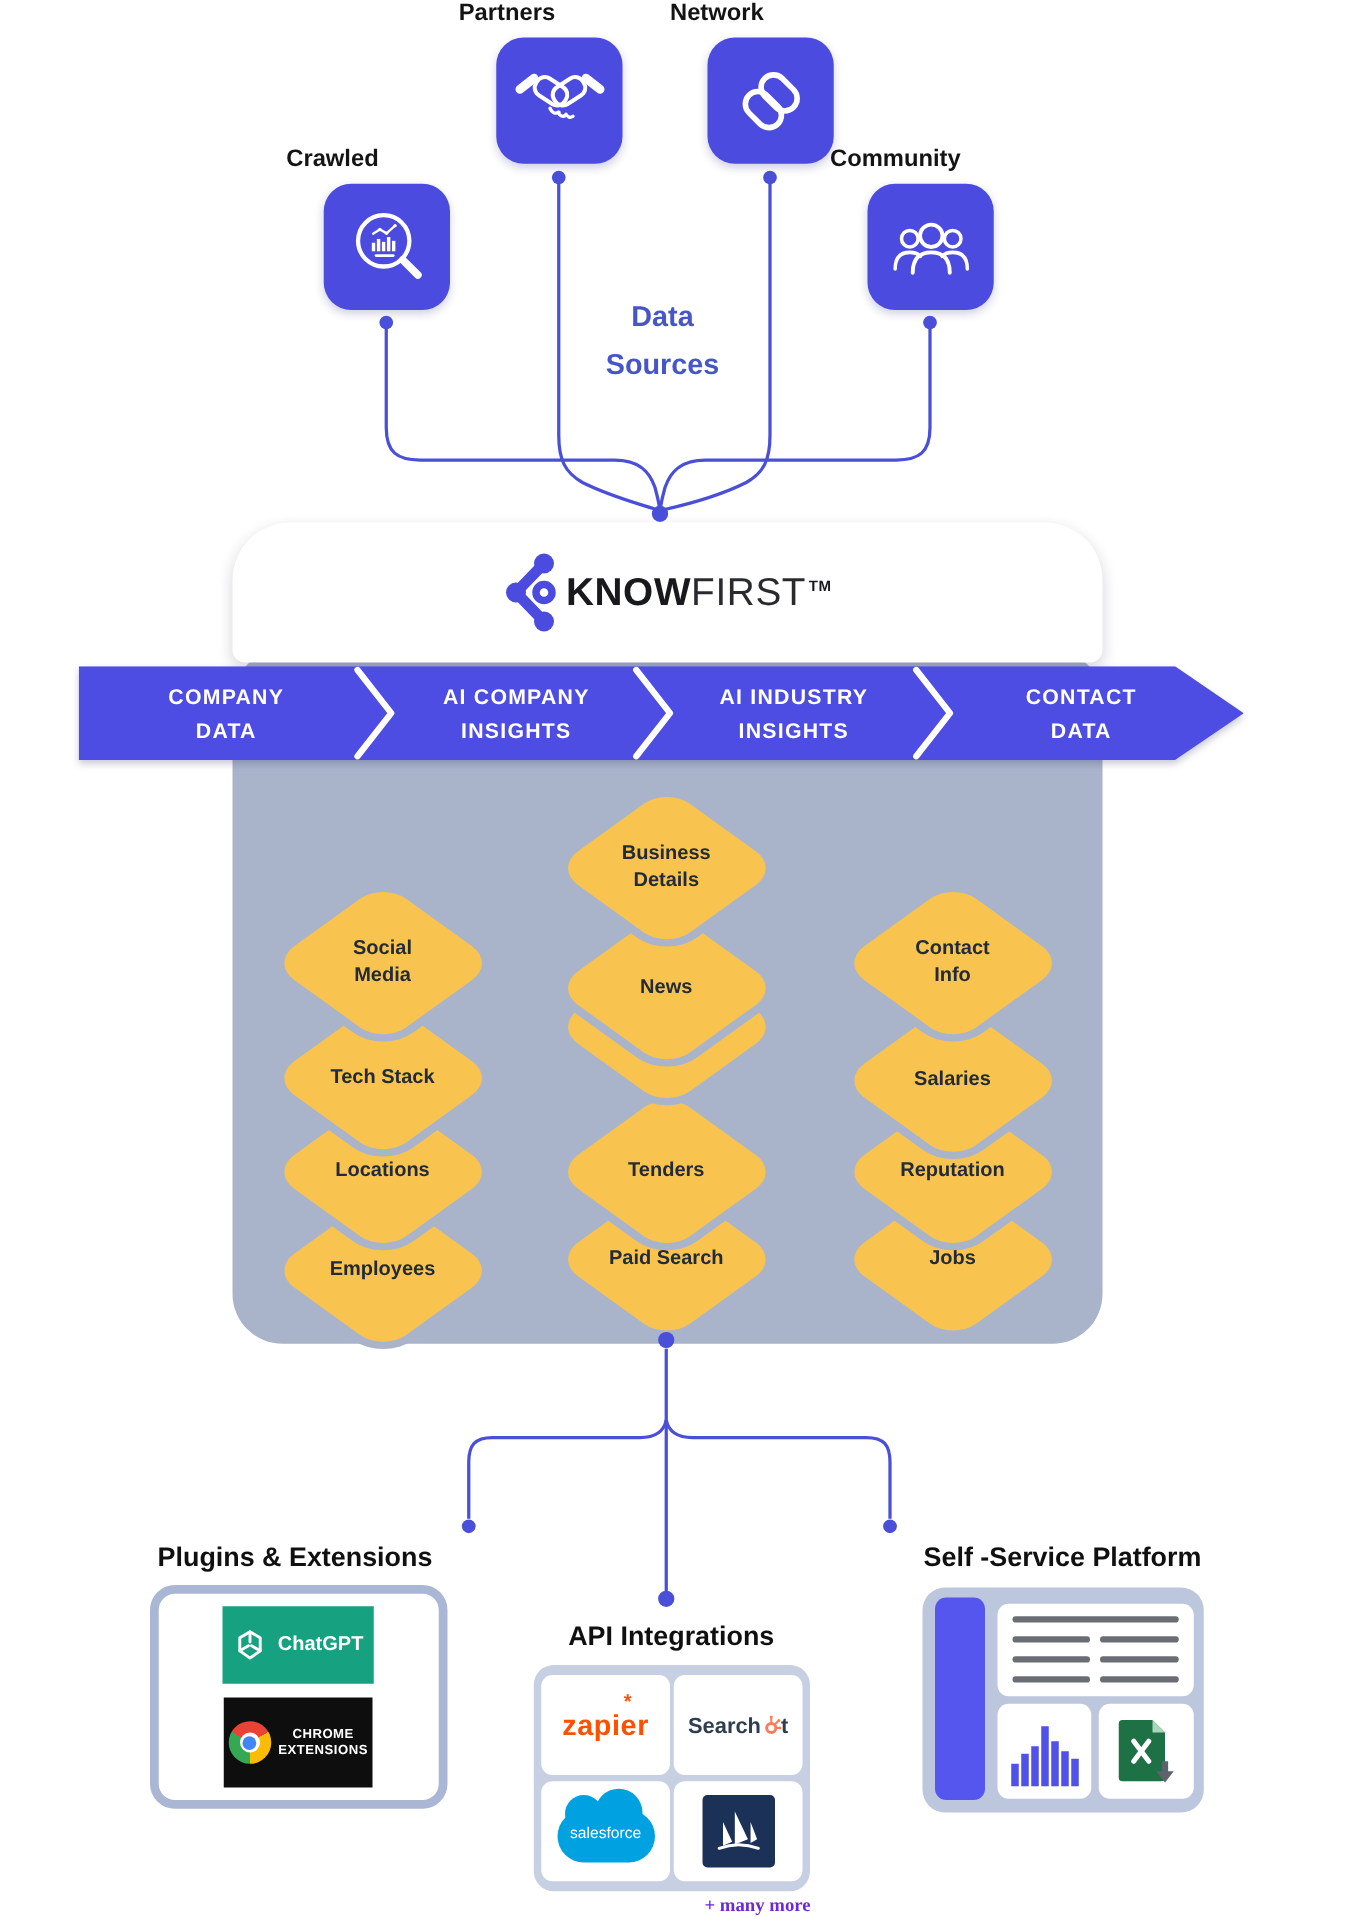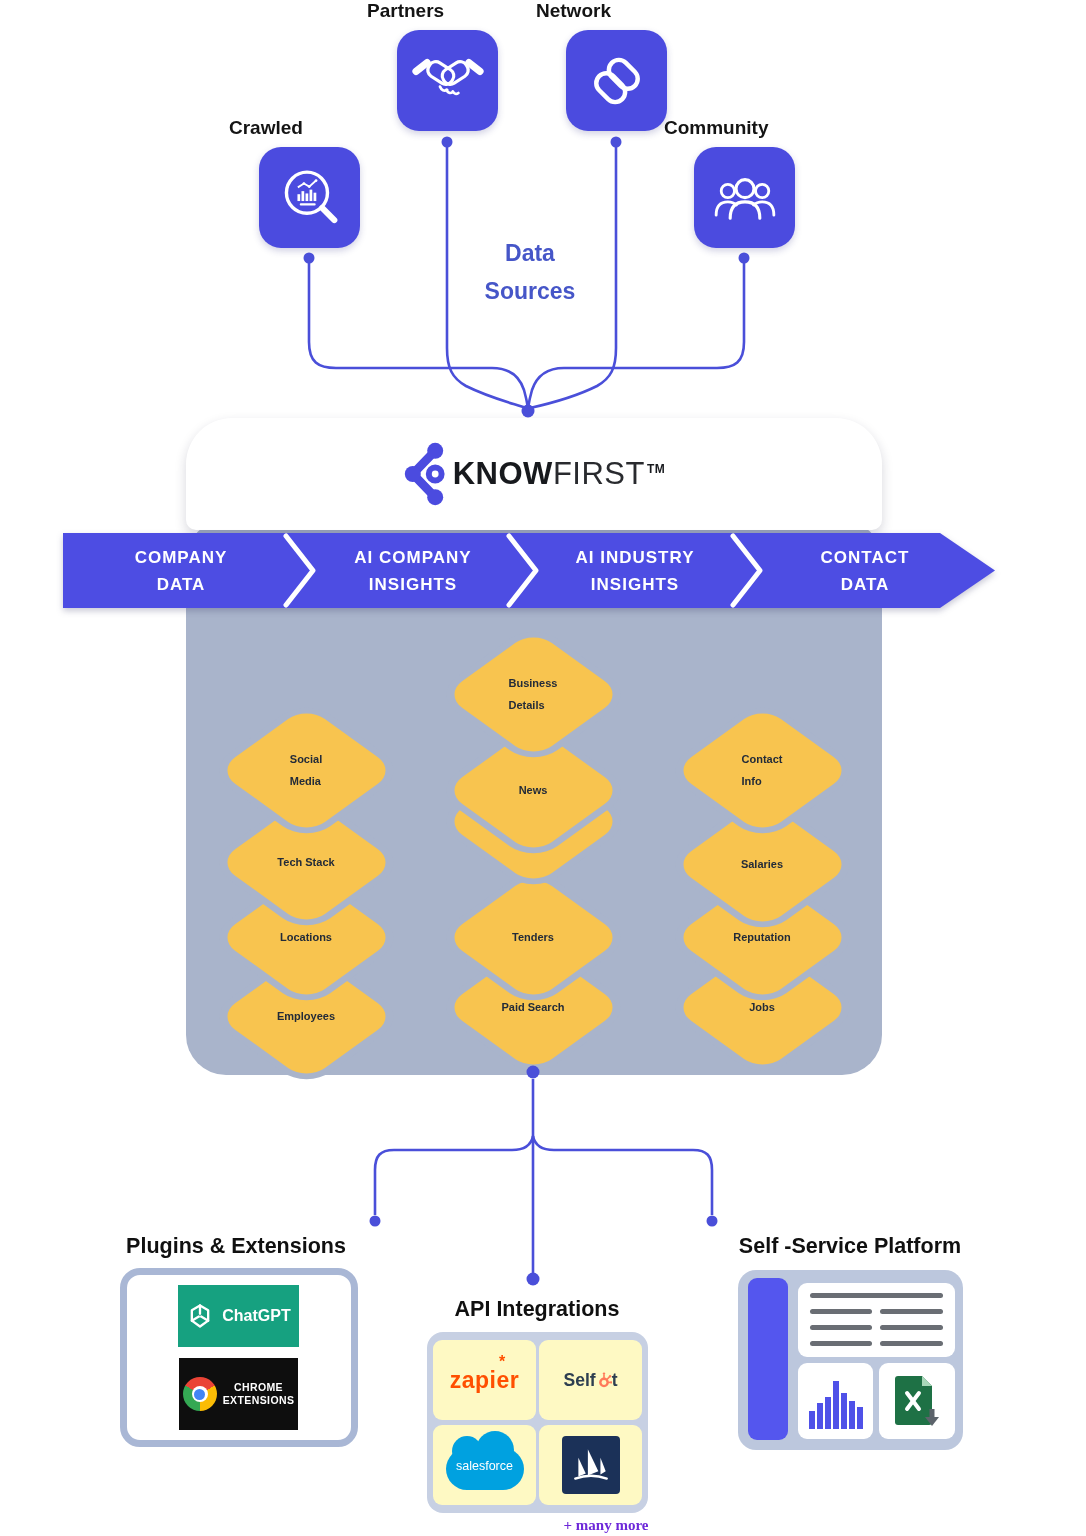--- a/index.html
+++ b/index.html
@@ -31,36 +31,36 @@
         filter:drop-shadow(0 3px 3px rgba(40,40,90,.25));}
   .banner-label{position:absolute;width:220px;top:544px;z-index:9;text-align:center;color:#ffffff;
         font-size:17px;font-weight:800;letter-spacing:1px;line-height:27px;white-space:pre-line;}
   
   #diamond-layer{position:absolute;left:0;top:0;z-index:10;}
   .diamond{position:absolute;width:180px;height:130px;}
   .diamond-shape{position:absolute;left:50%;top:50%;width:127px;height:127px;margin:-63.5px 0 0 -63.5px;
         background:#F8C44F;border-radius:26px;transform:scaleY(.72) rotate(45deg);
         box-shadow:0 0 0 8px #A9B4CB;}
   .diamond-label{position:absolute;inset:0;display:flex;align-items:center;justify-content:center;
-        font-weight:800;font-size:11px;line-height:22px;color:#232B38;white-space:pre-line;}
+        text-align:center;font-weight:800;font-size:16px;line-height:22px;color:#232B38;white-space:pre-line;}
   
   .out-title{position:absolute;font-weight:800;font-size:21.5px;color:#101010;text-align:center;white-space:pre;}
   .plugins-box{position:absolute;left:120px;top:1268px;width:238px;height:179px;background:#ffffff;
         border:7px solid #A9B7D5;border-radius:20px;box-sizing:border-box;padding-left:29px;}
   .chatgpt-banner{position:absolute;left:51px;top:10px;width:121px;height:62px;background:#16A180;
         display:flex;align-items:center;justify-content:center;gap:8px;color:#fff;font-weight:800;font-size:16px;}
   .chrome-banner{position:absolute;left:52px;top:83px;width:119px;height:72px;background:#0e0e0e;
         display:flex;align-items:center;justify-content:center;gap:6px;}
   .chrome-banner .txt{color:#fff;font-weight:800;font-size:10.5px;line-height:13px;letter-spacing:.4px;white-space:pre-line;text-align:center;}
   .chrome-logo{width:34px;height:34px;border-radius:50%;position:relative;flex:0 0 auto;
         background:conic-gradient(from 300deg,#EA4335 0 120deg,#FBBC05 0 240deg,#34A853 0 360deg);}
   .chrome-ring{position:absolute;left:50%;top:50%;width:16px;height:16px;margin:-8px 0 0 -8px;background:#fff;border-radius:50%;}
   .chrome-dot{position:absolute;left:50%;top:50%;width:11px;height:11px;margin:-5.5px 0 0 -5.5px;background:#4285F4;border-radius:50%;}
   .api-box{position:absolute;left:427px;top:1332px;width:221px;height:181px;background:#C7D0E3;border-radius:16px;}
-  .api-tile{position:absolute;width:103px;height:80px;background:#fef9c3;border-radius:9px;
+  .api-tile{position:absolute;width:103px;height:80px;background:#ffffff;border-radius:9px;
         display:flex;align-items:center;justify-content:center;}
   .zapier-text{font-size:23px;font-weight:800;color:#FF4F00;letter-spacing:.5px;}
   .zapier-star{position:absolute;left:66px;top:13px;font-size:16px;font-weight:800;color:#FF4F00;}
   .hub-text{font-size:17.5px;font-weight:800;color:#2D3E50;}
   .sf-cloud{position:relative;width:78px;height:42px;background:#00A1E0;border-radius:22px;margin-top:8px;}
   .sf-bump1{position:absolute;left:6px;top:-12px;width:30px;height:30px;background:#00A1E0;border-radius:50%;}
   .sf-bump2{position:absolute;left:30px;top:-17px;width:38px;height:38px;background:#00A1E0;border-radius:50%;}
   .sf-text{position:absolute;left:0;right:0;top:11px;text-align:center;color:#fff;font-size:12.5px;font-weight:400;}
   .dyn-square{width:58px;height:58px;background:#1B3158;border-radius:4px;display:flex;align-items:center;justify-content:center;}
   .more-label{position:absolute;left:506px;top:1517px;width:200px;text-align:center;font-size:15px;font-weight:800;color:#6d28d9;font-family:Liberation Serif, serif;}
@@ -268,21 +268,21 @@
 EXTENSIONS</span>
   </div>
 </div>
 
 <div class="api-box">
   <div class="api-tile" style="left:6px;top:8px;">
     <span class="zapier-text">zapier</span>
     <span class="zapier-star">*</span>
   </div>
   <div class="api-tile" style="left:112px;top:8px;">
-    <span class="hub-text">Self</span>
+    <span class="hub-text">Search</span>
     <svg width="16" height="18" viewBox="0 0 20 22">
       <circle cx="10" cy="14" r="4.6" fill="none" stroke="#FF7A59" stroke-width="3"></circle>
       <line x1="10" y1="9" x2="10" y2="4" stroke="#FF7A59" stroke-width="2"></line>
         <circle cx="10" cy="3" r="1.5" fill="#FF7A59"></circle>
       <line x1="13.5" y1="10.5" x2="17" y2="7" stroke="#FF7A59" stroke-width="2"></line>
         <circle cx="17.6" cy="6.4" r="1.5" fill="#FF7A59"></circle>
       <line x1="14.6" y1="14" x2="18.5" y2="14" stroke="#FF7A59" stroke-width="2"></line>
         <circle cx="19" cy="14" r="1.4" fill="#FF7A59"></circle>
     </svg>
     <span class="hub-text">t</span>

